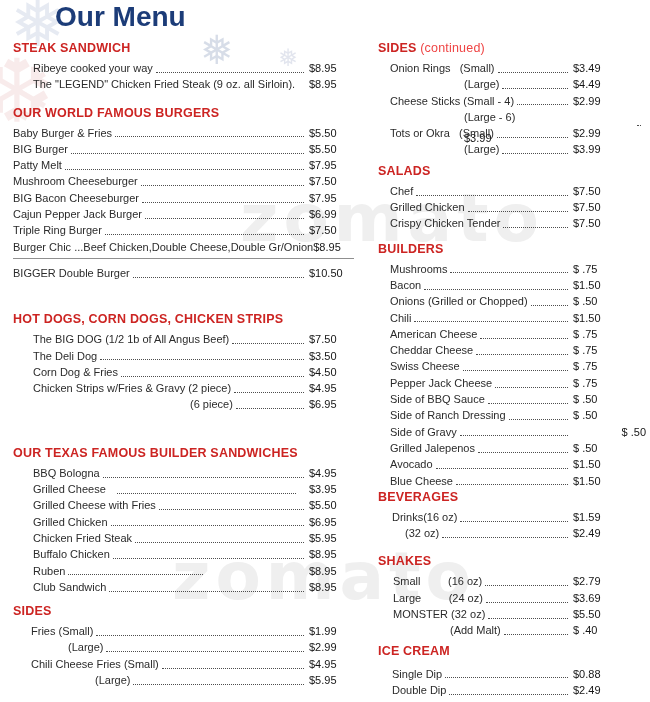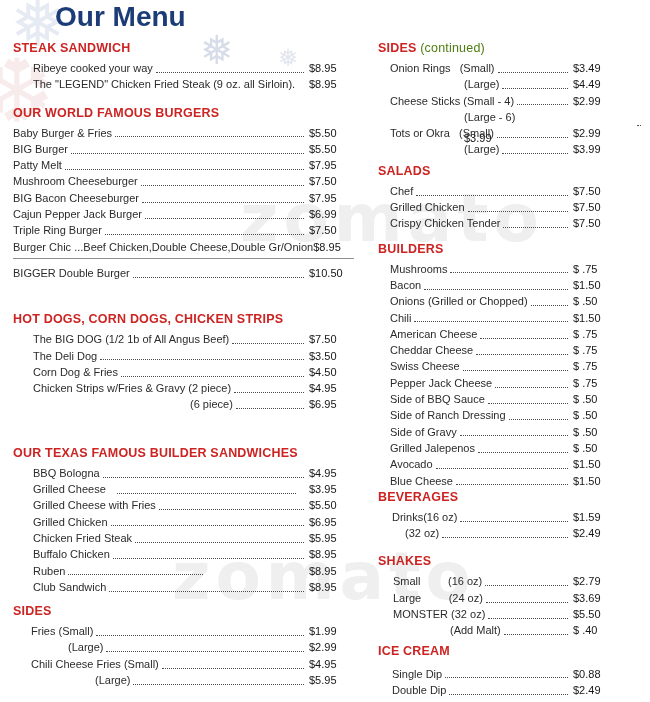--- a/index.html
+++ b/index.html
@@ -29,21 +29,21 @@
 
   .col{position:absolute; top:40px; z-index:1;}
   .col-left{left:13px;  width:341px;}
   .col-right{left:378px; width:268px;}
 
   .section{}
   .sec-header{
     font-size:12.5px; font-weight:bold; color:var(--red,#cc2422);
     height:17px; line-height:17px; margin-bottom:3px; letter-spacing:0.2px;
   }
-  .hdr-suffix{color:#4d7c0f; font-weight:normal;}
+  .hdr-suffix{color:#ef4444; font-weight:normal;}
   .section.ruled{border-top:1px solid #8f8f8f; padding-top:6px; margin-top:3px;}
 
   
   .col-left  .section:nth-of-type(2){margin-top:12px;}
   .col-left  .section:nth-of-type(4){margin-top:30px;}
   .col-left  .section:nth-of-type(5){margin-top:32px;}
   .col-left  .section:nth-of-type(6){margin-top:8px;}
   .col-right .section:nth-of-type(2){margin-top:5px;}
   .col-right .section:nth-of-type(3){margin-top:9px;}
   .col-right .section:nth-of-type(5){margin-top:12px;}
@@ -336,21 +336,21 @@
         <div class="row" style="padding-left: 12px;">
           <span class="nm">Side of BBQ Sauce</span>
           <span class="leader"></span>
           <span class="price">$ .50</span>
         </div>
         <div class="row" style="padding-left: 12px;">
           <span class="nm">Side of Ranch Dressing</span>
           <span class="leader"></span>
           <span class="price">$ .50</span>
         </div>
-        <div class="row" style="padding-left: 12px;">
+        <div class="row" style="padding-left: 12px; text-align: right;">
           <span class="nm">Side of Gravy</span>
           <span class="leader"></span>
           <span class="price">$ .50</span>
         </div>
         <div class="row" style="padding-left: 12px;">
           <span class="nm">Grilled Jalepenos</span>
           <span class="leader"></span>
           <span class="price">$ .50</span>
         </div>
         <div class="row" style="padding-left: 12px;">

